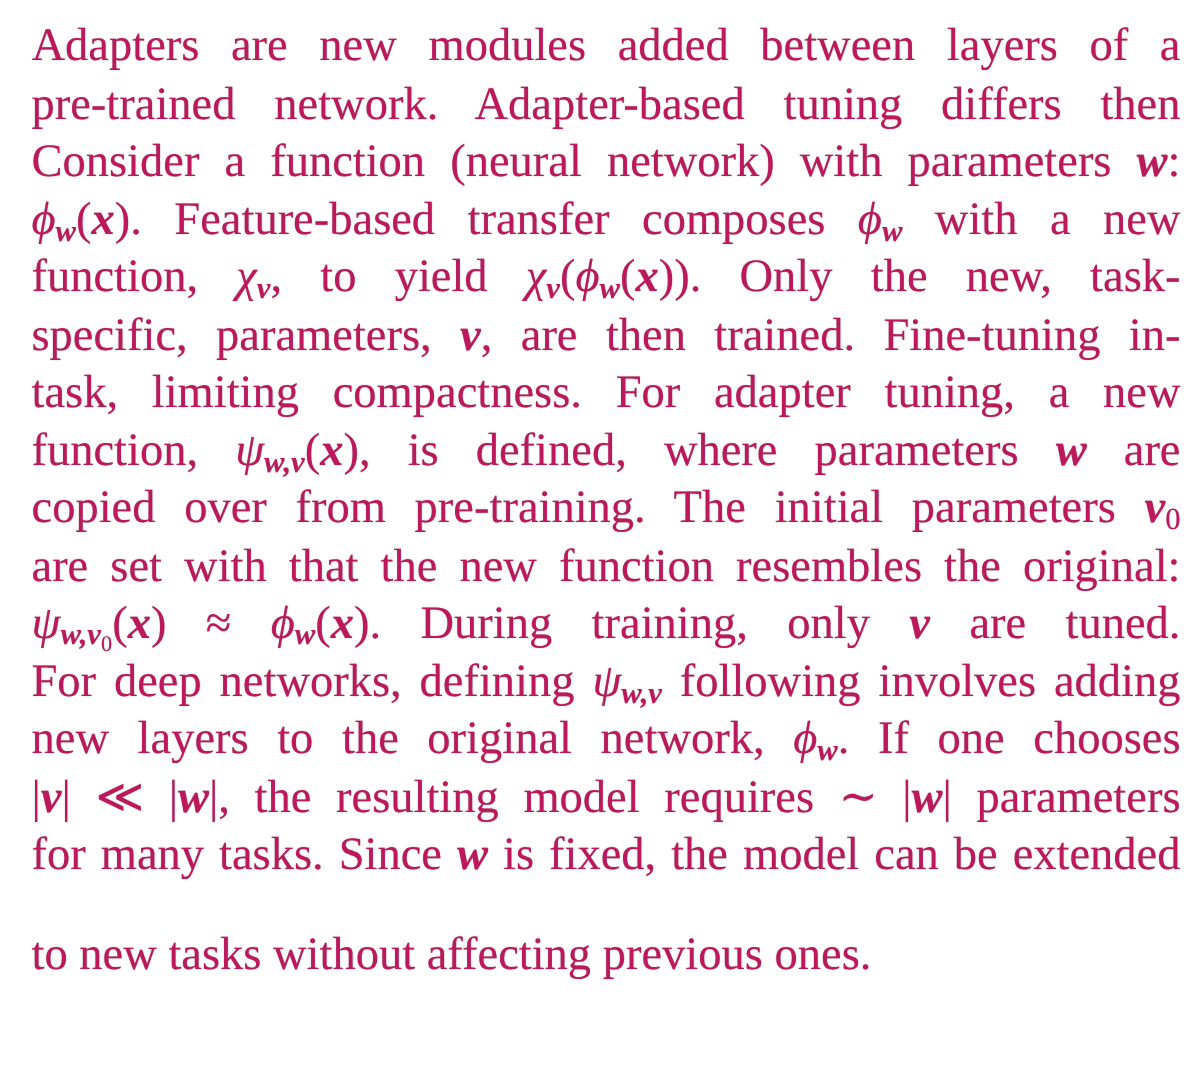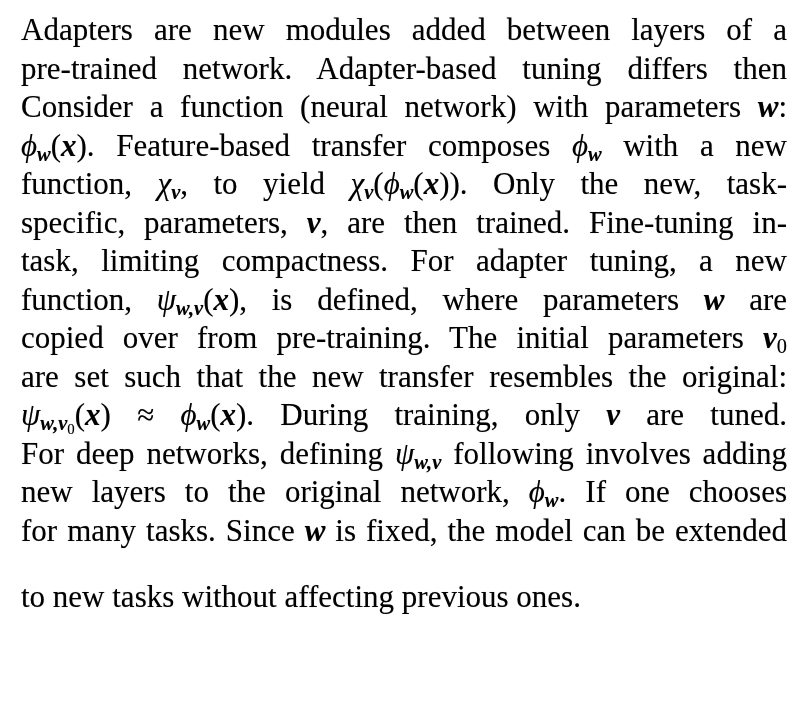--- a/index.html
+++ b/index.html
@@ -27,29 +27,30 @@
   .seg.rm { font-style: normal; font-weight: normal; }
   .seg.bi { font-style: italic; font-weight: bold; }
   .seg.gi { font-style: italic; font-weight: normal; }
   .seg.sb { font-style: italic; font-weight: bold; font-size: 0.66em; vertical-align: -0.22em; }
   .seg.sr { font-style: normal; font-weight: normal; font-size: 0.66em; vertical-align: -0.22em; }
   .seg.ss { font-style: normal; font-weight: normal; font-size: 0.48em; vertical-align: -0.62em; }
 </style>
 </head>
 <body>
 
-<div class="paper" id="paper" style="background: rgb(255, 255, 255); color: #000000;">
+<div class="paper" id="paper" style="background: rgb(255, 255, 255); color: #be185d;">
     <div class="line"><span class="seg rm">Adapters are new modules added between layers of a</span></div>
     <div class="line"><span class="seg rm">pre-trained network. Adapter-based tuning differs then</span></div>
     <div class="line"><span class="seg rm">Consider a function (neural network) with parameters </span><span class="seg bi">w</span><span class="seg rm">:</span></div>
     <div class="line"><span class="seg gi">ϕ</span><span class="seg sb">w</span><span class="seg rm">(</span><span class="seg bi">x</span><span class="seg rm">). Feature-based transfer composes </span><span class="seg gi">ϕ</span><span class="seg sb">w</span><span class="seg rm"> with a new</span></div>
     <div class="line"><span class="seg rm">function, </span><span class="seg gi">χ</span><span class="seg sb">v</span><span class="seg rm">, to yield </span><span class="seg gi">χ</span><span class="seg sb">v</span><span class="seg rm">(</span><span class="seg gi">ϕ</span><span class="seg sb">w</span><span class="seg rm">(</span><span class="seg bi">x</span><span class="seg rm">)). Only the new, task-</span></div>
     <div class="line"><span class="seg rm">specific, parameters, </span><span class="seg bi">v</span><span class="seg rm">, are then trained. Fine-tuning in-</span></div>
     <div class="line"><span class="seg rm">task, limiting compactness. For adapter tuning, a new</span></div>
     <div class="line"><span class="seg rm">function, </span><span class="seg gi">ψ</span><span class="seg sb">w,v</span><span class="seg rm">(</span><span class="seg bi">x</span><span class="seg rm">), is defined, where parameters </span><span class="seg bi">w</span><span class="seg rm"> are</span></div>
     <div class="line"><span class="seg rm">copied over from pre-training. The initial parameters </span><span class="seg bi">v</span><span class="seg sr">0</span></div>
-    <div class="line"><span class="seg rm">are set such that the new transfer resembles the original:</span></div>
+    <div class="line"><span class="seg rm">are set with that the new function resembles the original:</span></div>
     <div class="line"><span class="seg gi">ψ</span><span class="seg sb">w,v</span><span class="seg ss">0</span><span class="seg rm">(</span><span class="seg bi">x</span><span class="seg rm">) ≈ </span><span class="seg gi">ϕ</span><span class="seg sb">w</span><span class="seg rm">(</span><span class="seg bi">x</span><span class="seg rm">). During training, only </span><span class="seg bi">v</span><span class="seg rm"> are tuned.</span></div>
     <div class="line"><span class="seg rm">For deep networks, defining </span><span class="seg gi">ψ</span><span class="seg sb">w,v</span><span class="seg rm"> following involves adding</span></div>
     <div class="line"><span class="seg rm">new layers to the original network, </span><span class="seg gi">ϕ</span><span class="seg sb">w</span><span class="seg rm">. If one chooses</span></div>
+    <div class="line"><span class="seg rm">|</span><span class="seg bi">v</span><span class="seg rm">| ≪ |</span><span class="seg bi">w</span><span class="seg rm">|, the resulting model requires ∼ |</span><span class="seg bi">w</span><span class="seg rm">| parameters</span></div>
     <div class="line"><span class="seg rm">for many tasks. Since </span><span class="seg bi">w</span><span class="seg rm"> is fixed, the model can be extended</span></div>
     <div class="line last"><span class="seg rm">to new tasks without affecting previous ones.</span></div>
   </div>
 
 </body></html>

